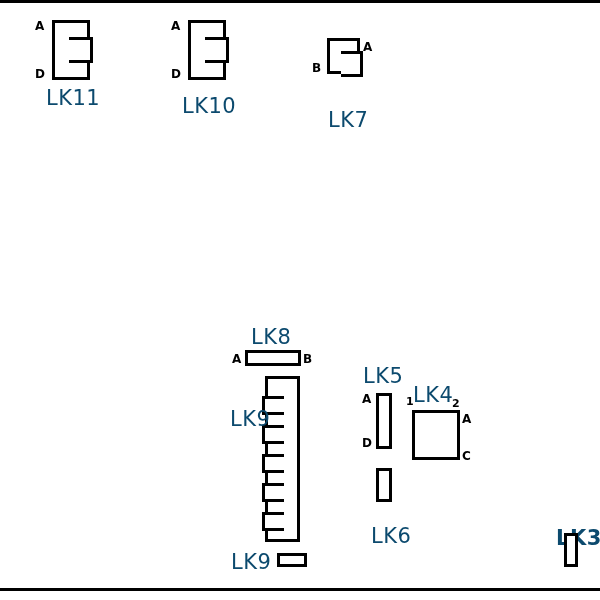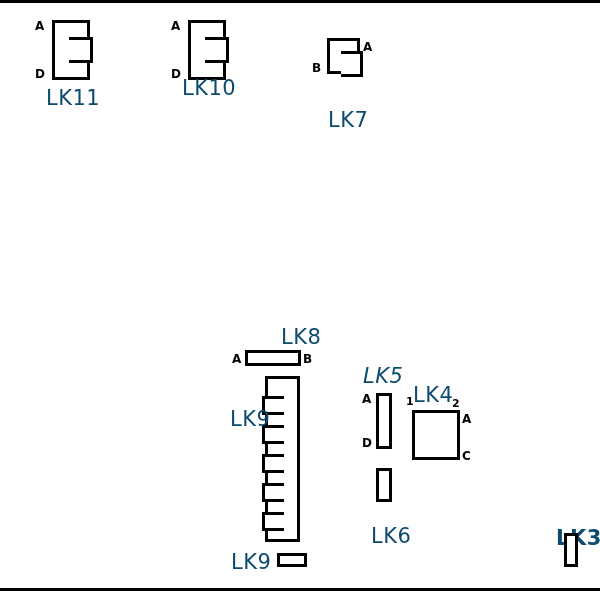--- a/index.html
+++ b/index.html
@@ -80,33 +80,33 @@
     <div class="pin-label" style="left:35px;top:20px;">A</div>
     <div class="pin-label" style="left:35px;top:68px;">D</div>
     <div class="part-label" style="left:46px;top:90px;">LK11</div>
   </div>
 
   <div>
     <div class="shape rect" style="left:188px;top:20px;width:38px;height:60px;"></div>
     <div class="notch edge-l" style="left:205px;top:37px;width:24px;height:26px;"></div>
     <div class="pin-label" style="left:171px;top:20px;">A</div>
     <div class="pin-label" style="left:171px;top:68px;">D</div>
-    <div class="part-label" style="left:182px;top:80px;">LK10</div>
+    <div class="part-label" style="left:182px;top:98px;">LK10</div>
   </div>
 
   <div>
     <div class="shape rect" style="left:327px;top:38px;width:33px;height:36px;"></div>
     <div class="notch edge-l" style="left:341px;top:51px;width:22px;height:26px;"></div>
     <div class="pin-label" style="left:363px;top:41px;">A</div>
     <div class="pin-label" style="left:312px;top:62px;">B</div>
     <div class="part-label" style="left:328px;top:88px;margin-top:24px;">LK7</div>
   </div>
 
   <div>
-    <div class="part-label" style="left:251px;top:329px;margin-left:30px;">LK8</div>
+    <div class="part-label" style="left:251px;top:329px;">LK8</div>
     <div class="shape rect" style="left:245px;top:350px;width:56px;height:16px;"></div>
     <div class="pin-label" style="left:232px;top:353px;">A</div>
     <div class="pin-label" style="left:303px;top:353px;">B</div>
   </div>
 
   <div>
     <div class="shape rect" style="left:265px;top:376px;width:35px;height:166px;"></div>
 
     <div class="notch edge-r" style="left:262px;top:396px;width:22px;height:19px;"></div>
     <div class="notch edge-r" style="left:262px;top:425px;width:22px;height:19px;"></div>
@@ -115,21 +115,21 @@
     <div class="notch edge-r" style="left:262px;top:512px;width:22px;height:19px;"></div>
     <div class="part-label" style="left:230px;top:411px;">LK9</div>
   </div>
 
   <div>
     <div class="part-label" style="left:231px;top:554px;">LK9</div>
     <div class="shape rect" style="left:277px;top:553px;width:30px;height:14px;"></div>
   </div>
 
   <div>
-    <div class="part-label" style="left:363px;top:368px;font-style:italic;">LK5</div>
+    <div class="part-label" style="left:363px;top:368px;">LK5</div>
     <div class="shape rect" style="left:376px;top:393px;width:16px;height:56px;"></div>
     <div class="pin-label" style="left:362px;top:393px;">A</div>
     <div class="pin-label" style="left:362px;top:437px;">D</div>
   </div>
 
   <div>
     <div class="part-label" style="left:413px;top:387px;">LK4</div>
     <div class="pin-label small" style="left:406px;top:396px;">1</div>
     <div class="pin-label small" style="left:452px;top:398px;">2</div>
     <div class="shape rect" style="left:412px;top:410px;width:48px;height:50px;"></div>

